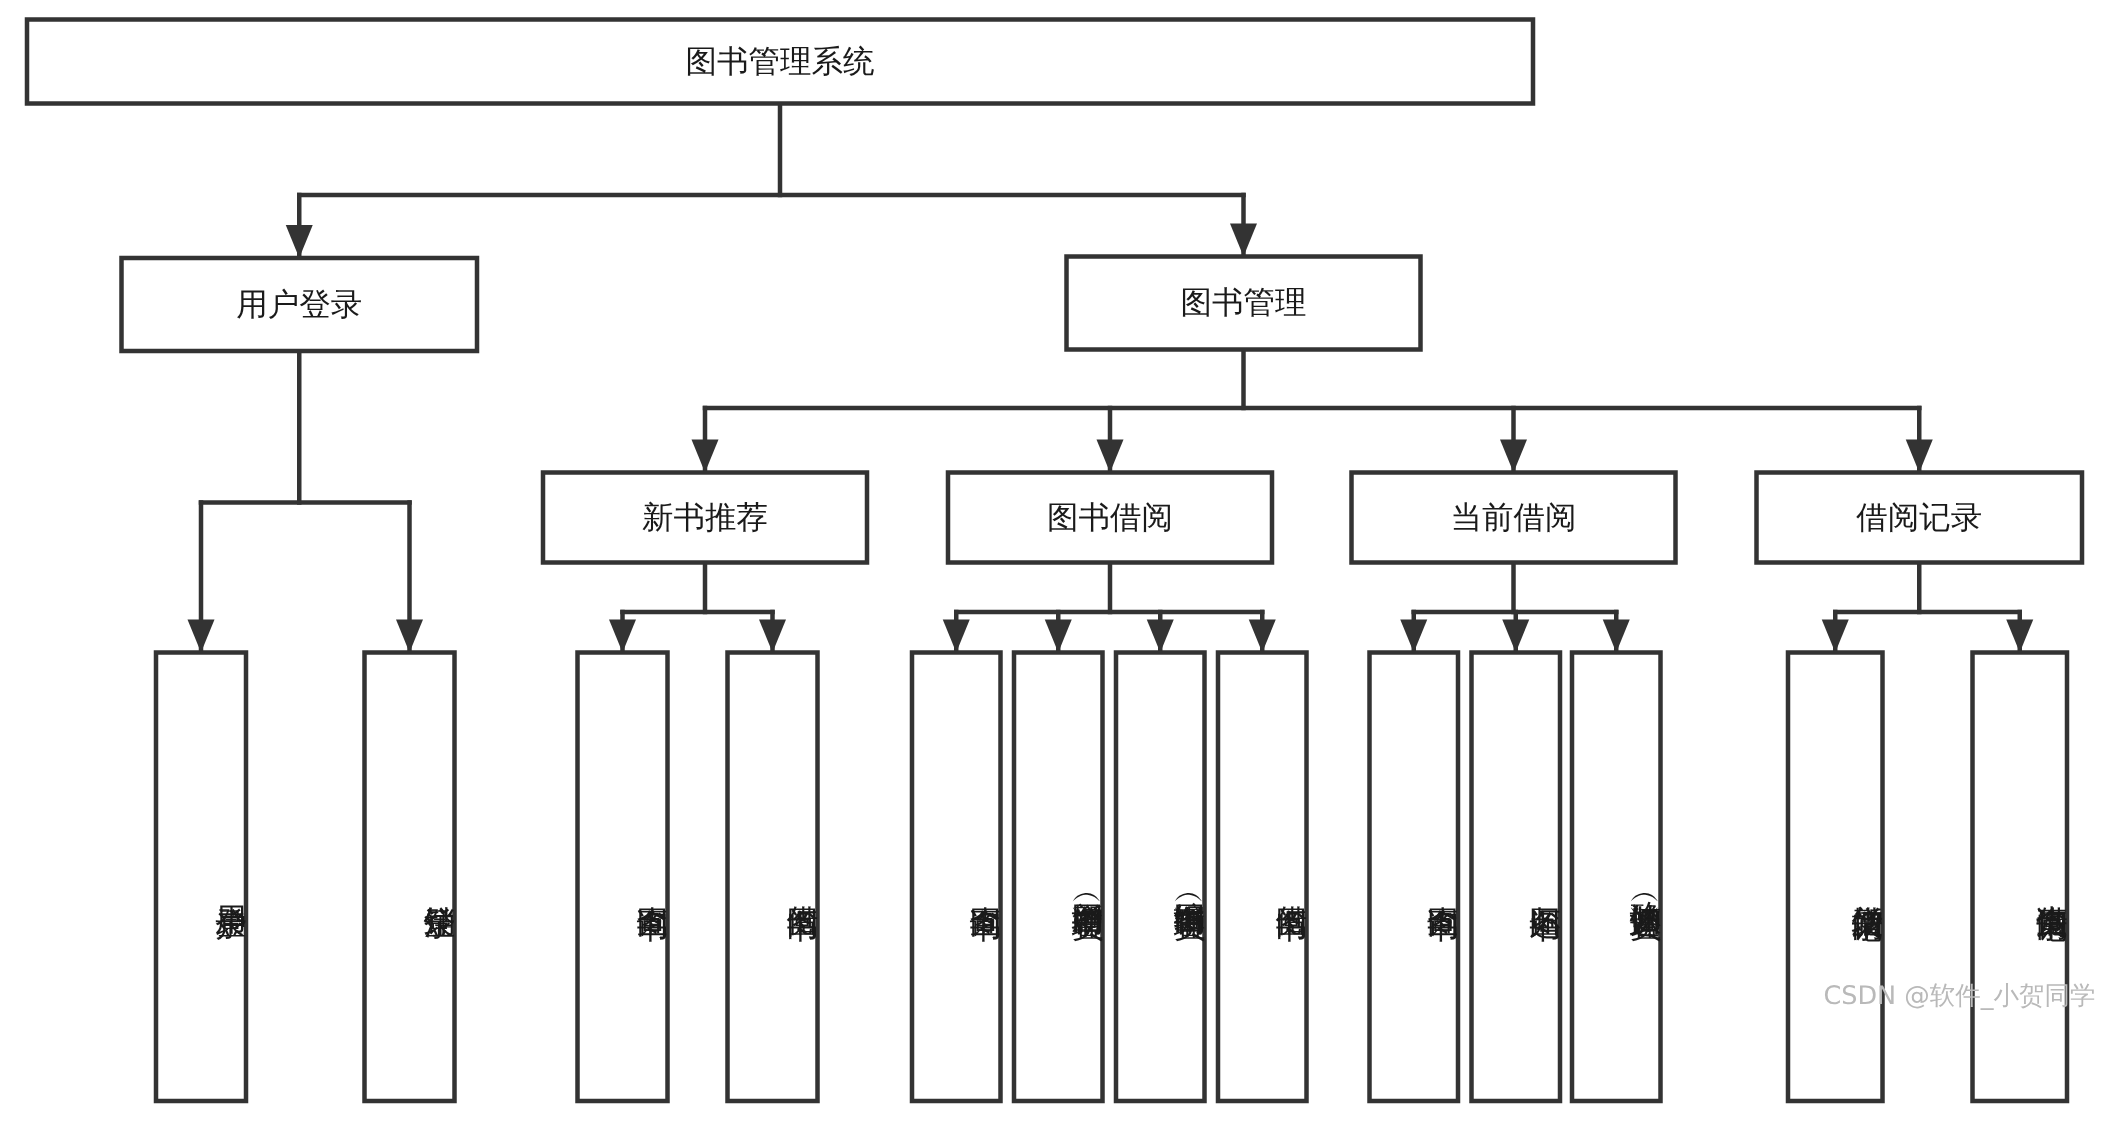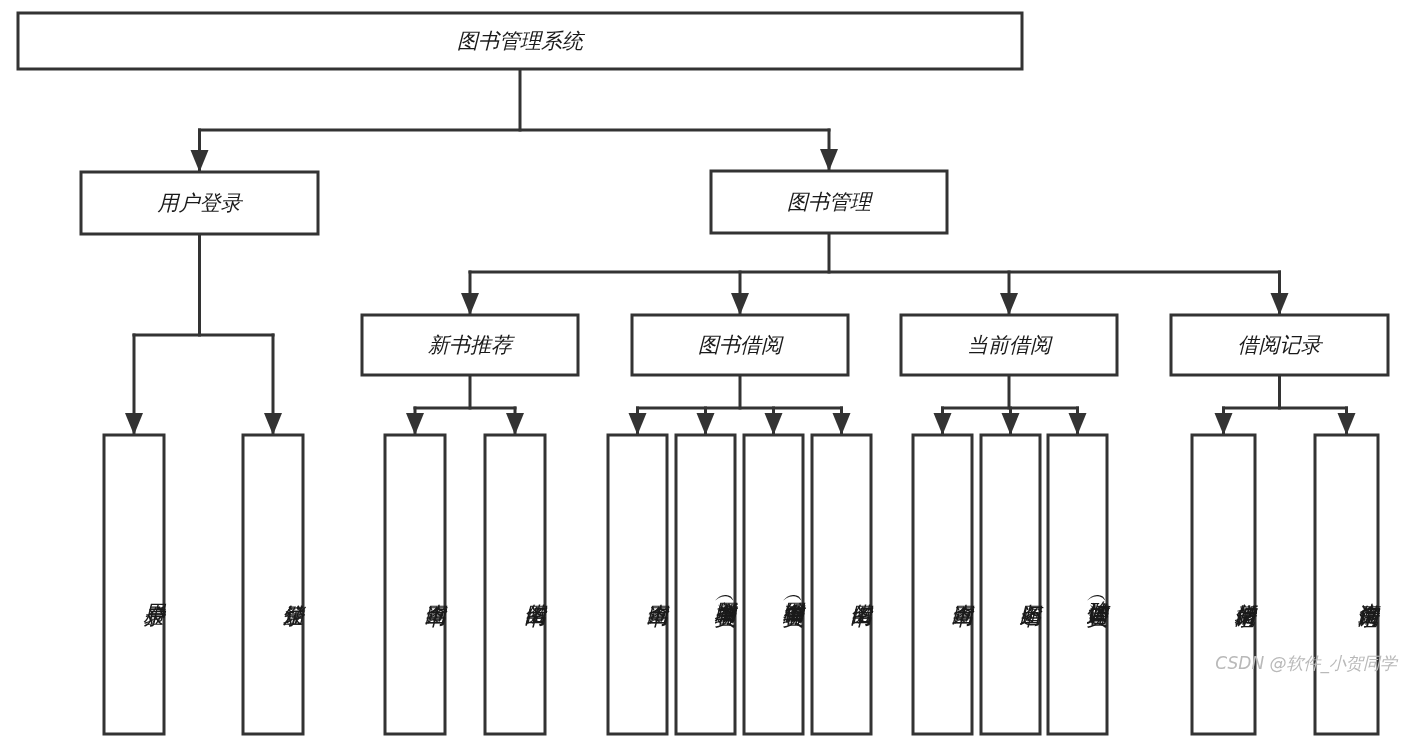--- a/index.html
+++ b/index.html
@@ -12,21 +12,20 @@
     width: 1405px;
     height: 747px;
     overflow: hidden;
     font-family: "DejaVu Sans", "Liberation Sans", sans-serif;
   }
   #diagram-root {
     position: relative;
     width: 1405px;
     height: 679px;
     background: #ffffff;
-    font-style: italic;
   }
   svg.flowchart {
     position: absolute;
     left: 0;
     top: 0;
     width: 1405px;
     height: 747px;
     display: block;
   }
   .node-box {

